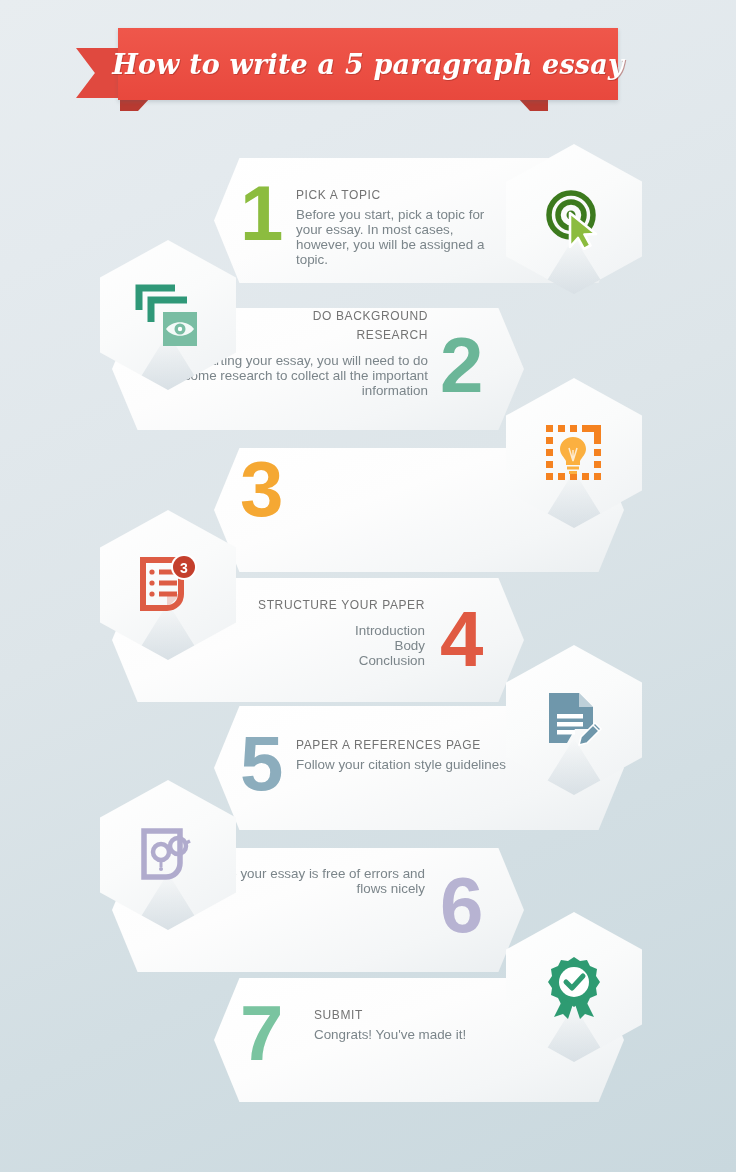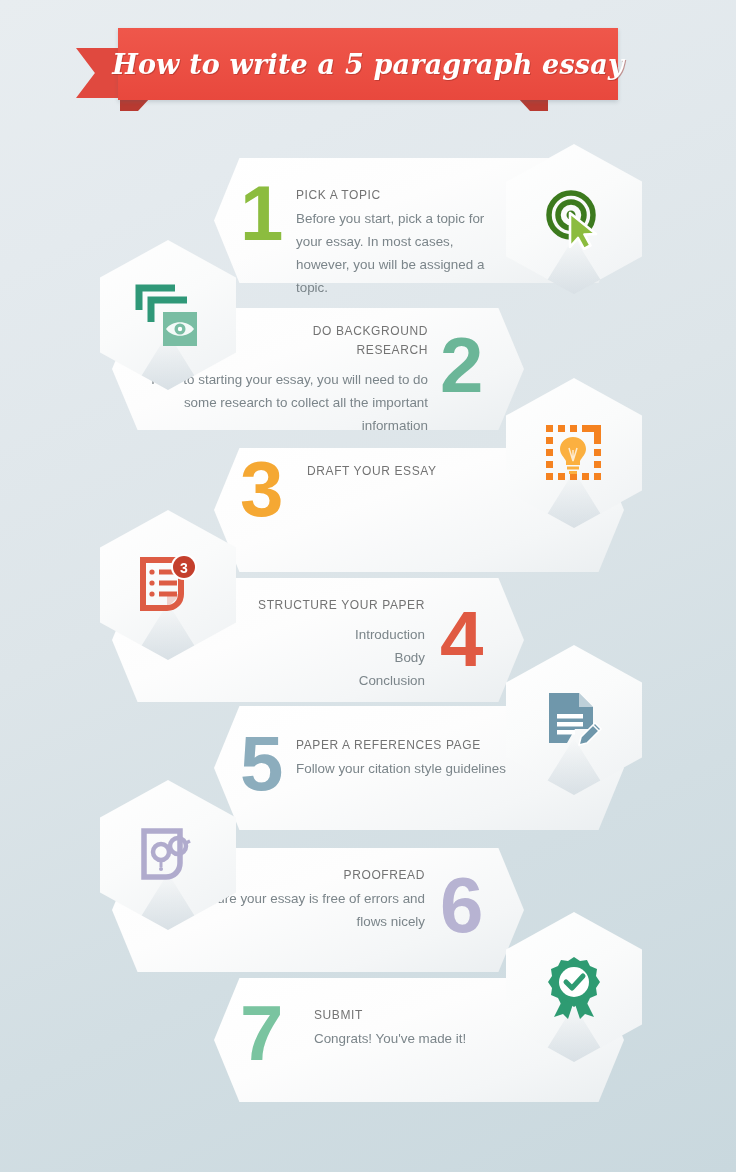--- a/index.html
+++ b/index.html
@@ -122,21 +122,21 @@
     font-size: 12px;
     color: #737373;
     letter-spacing: 0.6px;
     font-weight: normal;
     line-height: 19px;
     margin: 0 0 2px 0;
   }
   .body {
     font-size: 13.4px;
     color: #7b858a;
-    line-height: 23px;
+    line-height: 15px;
     margin: 0;
   }
   .txt.right { text-align: right; }
 </style>
 </head>
 <body>
 
 <div class="banner-wrap">
   <div class="ribbon-tail left"></div>
   <div class="ribbon-tail right"></div>
@@ -162,41 +162,40 @@
         <circle cx="28" cy="27" r="13" fill="none" stroke="#3c7a1e" stroke-width="5.5"></circle>
         <circle cx="28" cy="27" r="4.5" fill="#3c7a1e"></circle>
         <path d="M27 25 L27 59 L35 50 L41 61 L47.5 57.5 L41.5 46.5 L53 46 Z" fill="#8cbc3f" stroke="#ffffff" stroke-width="2.6" stroke-linejoin="round"></path>
       </svg>
     </div>
   </div>
 
   <div class="step">
     <div class="panel" style="left:112px; top:308px; width:412px; height:122px;"></div>
     <div class="num" style="left:440px; top:326px; color:#6bb698;">2</div>
-    <div class="txt right" style="left:128px; top:322px; width:300px;">
+    <div class="txt right" style="left:128px; top:307px; width:300px;">
       <p class="title" style="width:170px; margin-left:auto;">DO BACKGROUND RESEARCH</p>
       <p class="body" style="margin-top:8px;">Prior to starting your essay, you will need to do some research to collect all the important information</p>
     </div>
     <div class="hex" style="left:100px; top:240px; width:136px; height:150px;">
       <svg width="66" height="62" viewBox="0 0 66 62">
         <path d="M4 26 L4 4 L40 4" fill="none" stroke="#2f9878" stroke-width="7"></path>
         <path d="M16 38 L16 16 L52 16" fill="none" stroke="#2f9878" stroke-width="7"></path>
         <rect x="28" y="28" width="34" height="34" fill="#79bda3"></rect>
         <path d="M31 45 C37 36, 53 36, 59 45 C53 54, 37 54, 31 45 Z" fill="#ffffff" opacity="0.92"></path>
         <circle cx="45" cy="45" r="5.5" fill="#79bda3"></circle>
         <circle cx="45" cy="45" r="2.2" fill="#ffffff"></circle>
       </svg>
     </div>
   </div>
 
   <div class="step">
     <div class="panel" style="left:214px; top:448px; width:410px; height:124px;"></div>
     <div class="num" style="left:240px; top:450px; color:#f5a833;">3</div>
     <div class="txt" style="left:307px; top:462px; width:200px;">
-      <p class="title">DRAFT YOUR ESSAY</p>
     </div>
     <div class="hex" style="left:506px; top:378px; width:136px; height:150px;">
       <svg width="60" height="60" viewBox="0 0 60 60">
         <g fill="#f58220">
           <rect x="2" y="2" width="7" height="7"></rect>
             <rect x="14" y="2" width="7" height="7"></rect>
           <rect x="26" y="2" width="7" height="7"></rect>
           <rect x="2" y="14" width="7" height="7"></rect>
             <rect x="2" y="26" width="7" height="7"></rect>
           <rect x="2" y="38" width="7" height="7"></rect>
@@ -260,21 +259,20 @@
         <path d="M38 48 L52 34 L58 40 L44 54 L36 56 Z" fill="#6f97ab" stroke="#ffffff" stroke-width="1.6" stroke-linejoin="round"></path>
         <path d="M50 36 L56 42" stroke="#ffffff" stroke-width="1.5"></path>
       </svg>
     </div>
   </div>
 
   <div class="step">
     <div class="panel" style="left:112px; top:848px; width:412px; height:124px;"></div>
     <div class="num" style="left:440px; top:866px; color:#b7b3d2;">6</div>
     <div class="txt right" style="left:170px; top:866px; width:255px;">
-      <p class="title">PROOFREAD</p>
       <p class="body">Make sure your essay is free of errors and flows nicely</p>
     </div>
     <div class="hex" style="left:100px; top:780px; width:136px; height:150px;">
       <svg width="62" height="62" viewBox="0 0 62 62">
         <path d="M7 7 L43 7 L43 39 C43 47, 37 53, 29 53 L7 53 Z" fill="none" stroke="#b0abcd" stroke-width="5.5"></path>
         <circle cx="24" cy="28" r="8" fill="none" stroke="#b0abcd" stroke-width="4.5"></circle>
         <circle cx="41" cy="22" r="8" fill="none" stroke="#b0abcd" stroke-width="4.5"></circle>
         <path d="M31 26 L34 24" stroke="#b0abcd" stroke-width="3.5"></path>
         <path d="M49 19 L53 17" stroke="#b0abcd" stroke-width="3.5"></path>
         <path d="M24 36 L24 43" stroke="#b0abcd" stroke-width="3"></path>

